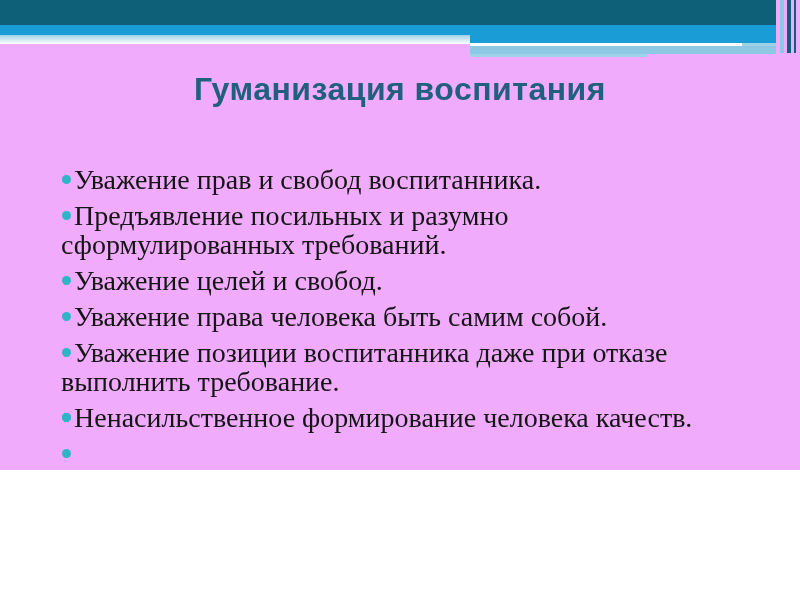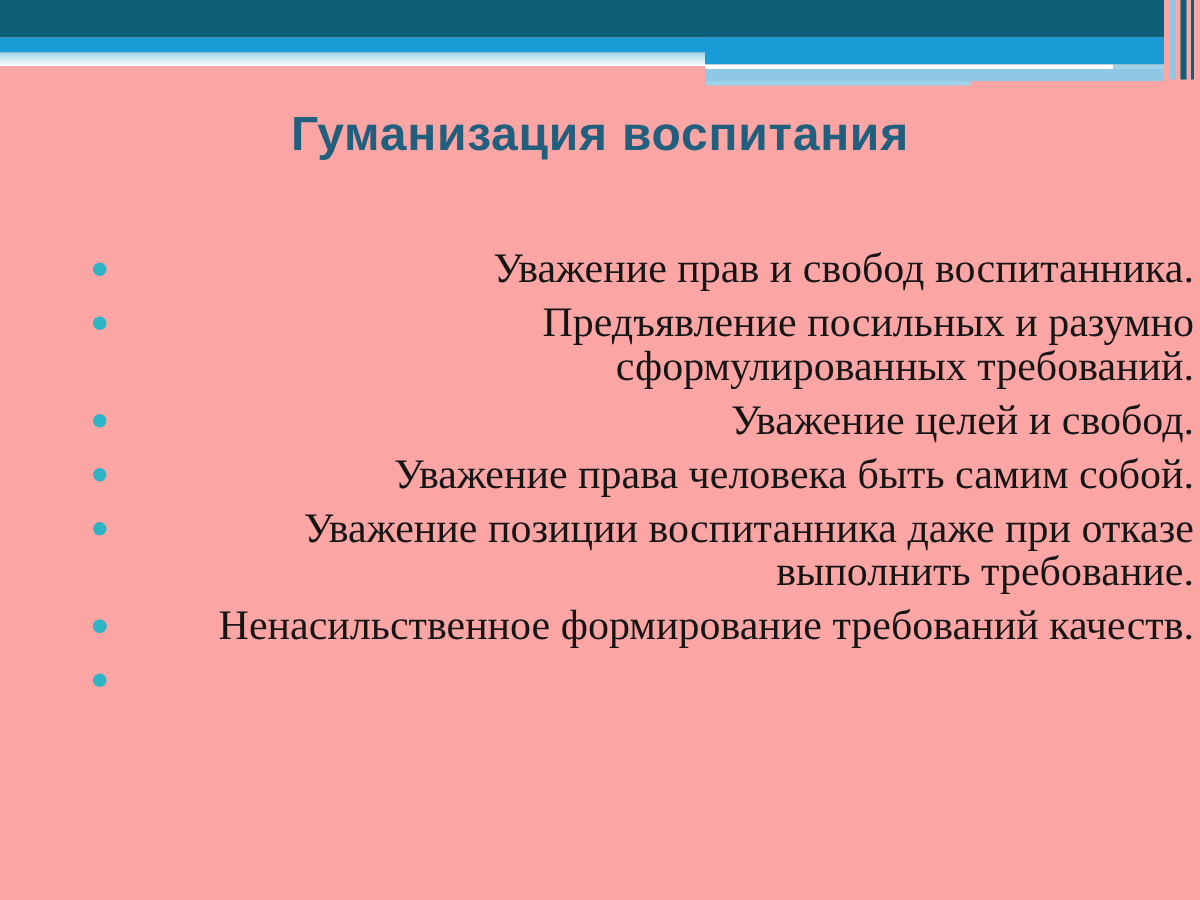--- a/index.html
+++ b/index.html
@@ -1,20 +1,20 @@
 <!DOCTYPE html>
 <html lang="ru" style="--dark-teal: #0d6078; --medium-blue: #1a9cd6; --light-blue: #8fc8e4; --pale-blue: #9ed2e8; --title-color: #20607e; --bullet-dot: #2fb4c6; --body-text: #151515;"><head>
 <meta charset="utf-8">
 <style>
   html, body { margin: 0; padding: 0; background: #ffffff; }
   .slide {
     position: relative;
     width: 800px;
-    height: 600px;
-    background: #fca5a5;
+    height: 470px;
+    background: #f0abfc;
     overflow: hidden;
     font-family: "Liberation Serif", serif;
   }
   
   .bar { position: absolute; }
   .bar-dark        { left: 0;   top: 0;  width: 776px; height: 25px; background: var(--dark-teal, #0d6078); }
   .bar-medium      { left: 0;   top: 25px; width: 776px; height: 10px; background: var(--medium-blue, #1a9cd6); }
   .bar-fade-left   { left: 0;   top: 35px; width: 470px; height: 9px;
                      background: linear-gradient(to bottom, var(--pale-blue, #9ed2e8), #ffffff); }
   .block-right     { left: 470px; top: 25px; width: 306px; height: 18px; background: var(--medium-blue, #1a9cd6); }
@@ -38,21 +38,20 @@
     letter-spacing: 0.5px;
     color: var(--title-color, #20607e);
   }
   
   .bullets {
     position: absolute;
     left: 61px; top: 165px;
     width: 735px;
     margin: 0; padding: 0;
     list-style: none;
-    text-align: right;
   }
   .bullets li {
     position: relative;
     margin: 0 0 7px 0;
     padding: 0;
     text-indent: 13px;
     font-size: 28px;
     line-height: 29px;
     color: var(--body-text, #151515);
   }
@@ -83,17 +82,17 @@
 
   <h1 class="title">Гуманизация воспитания</h1>
 
   <ul class="bullets">
       <li><span class="dot"></span><span>Уважение прав и свобод воспитанника.</span></li>
       <li><span class="dot"></span><span>Предъявление посильных и разумно<br>сформулированных требований.</span></li>
       <li><span class="dot"></span><span>Уважение целей и свобод.</span></li>
       <li><span class="dot"></span><span>Уважение права человека быть самим собой.</span></li>
       <li><span class="dot"></span><span>Уважение позиции воспитанника даже при отказе<br>выполнить требование.</span></li>
       <li><span class="dot"></span></li>
-      <li><span class="dot"></span><span>Ненасильственное формирование требований качеств.</span></li>
+      <li><span class="dot"></span><span>Ненасильственное формирование человека качеств.</span></li>
       <li><span class="dot"></span></li>
     </ul>
 
 </div>
 
 </body></html>

